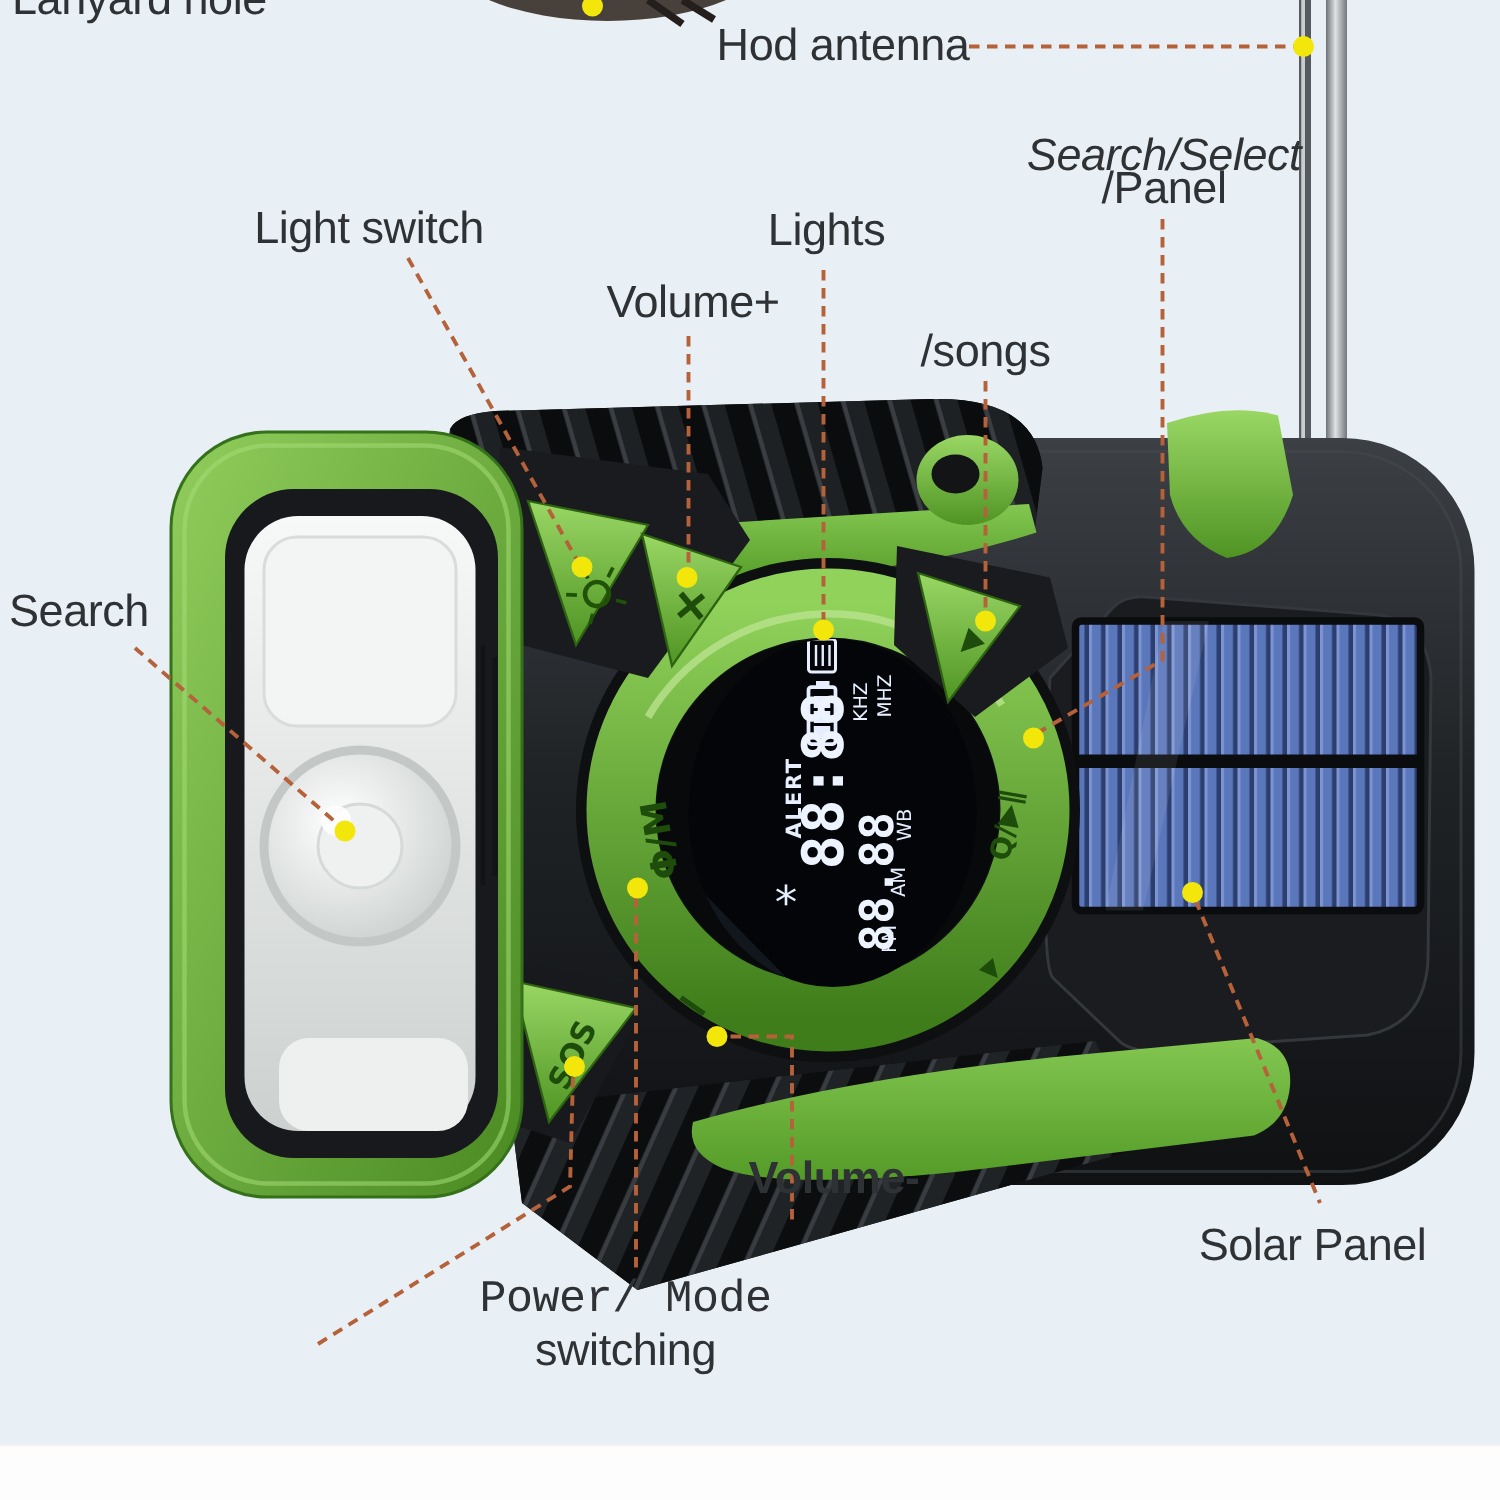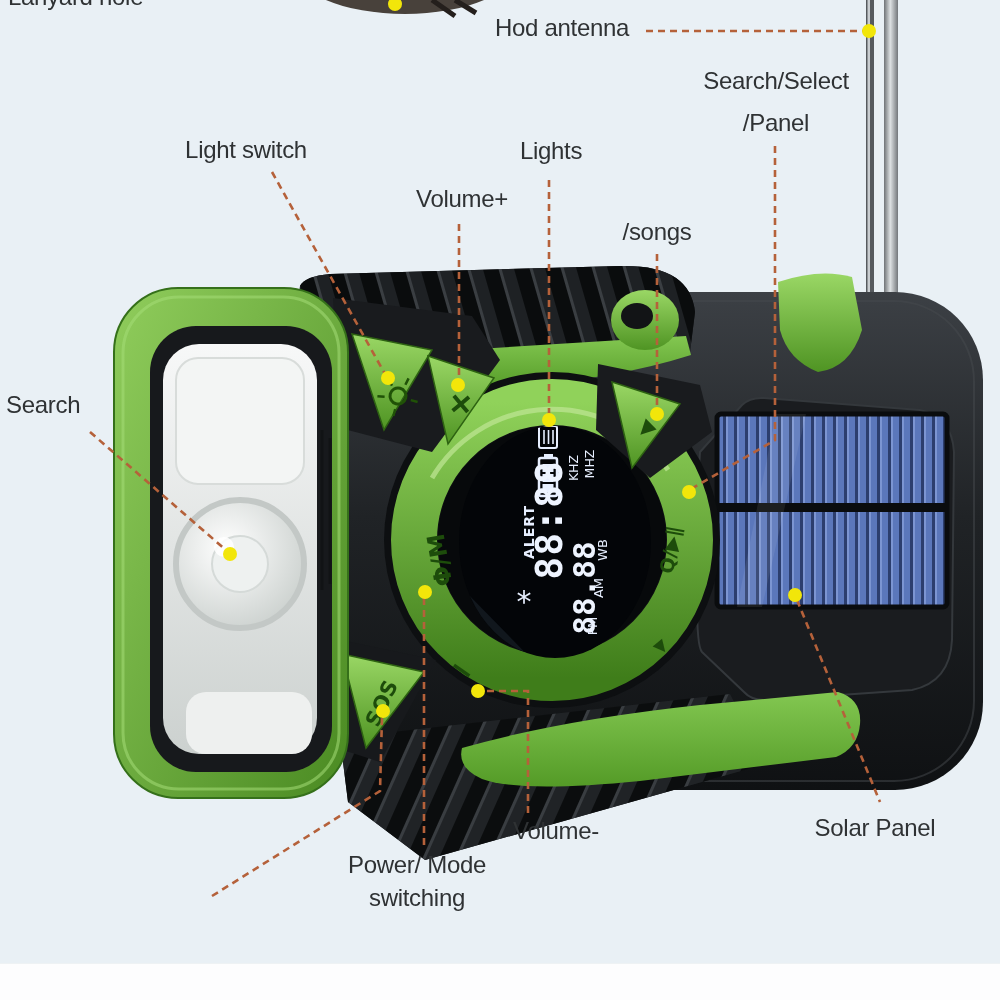--- a/index.html
+++ b/index.html
@@ -6,21 +6,21 @@
   .scene{
     position:relative; width:1000px; height:1000px; overflow:hidden;
     background:#e9f0f5;
     font-family:"Liberation Sans", sans-serif;
   }
   .bottom-strip{
     position:absolute; left:0; top:963px; width:1000px; height:37px;
     background:#fdfdfe; border-top:1px solid #eef2f4;
   }
   .label{
-    position:absolute; font-size:24px; line-height:1.05; color:#2f3234;
+    position:absolute; font-size:30px; line-height:1.05; color:#2f3234;
     white-space:nowrap; transform:translateX(-50%); letter-spacing:-0.3px;
   }
   .label.align-left{ transform:none; }
   svg{ position:absolute; left:0; top:0; }
   .lcd-small{ font-family:"DejaVu Sans", sans-serif; fill:#e7efff; }
   .lcd-digit{ font-family:"DejaVu Sans Mono", monospace; fill:#eef4ff; font-weight:bold; }
   .ring-label{ font-family:"DejaVu Sans", sans-serif; fill:#1d4c0b; font-weight:bold; }
 </style>
 </head>
 <body>
@@ -217,26 +217,26 @@
       <circle cx="230" cy="554" r="7"></circle>
       <circle cx="383" cy="711" r="7"></circle>
       <circle cx="425" cy="592" r="7"></circle>
       <circle cx="478" cy="691" r="7"></circle>
       <circle cx="795" cy="595" r="7"></circle>
     </g>
   </svg>
 
   <div class="label align-left" style="left:8px;   top:-16px;">Lanyard hole</div>
   <div class="label" style="left:562px; top:15px;">Hod antenna</div>
-  <div class="label" style="left:776px; top:68px;">Search/Select</div>
+  <div class="label" style="left:776px; top:88px;font-style:italic;">Search/Select</div>
   <div class="label" style="left:776px; top:110px;">/Panel</div>
   <div class="label" style="left:246px; top:137px;text-align:right;">Light switch</div>
   <div class="label" style="left:551px; top:138px;">Lights</div>
   <div class="label" style="left:462px; top:186px;">Volume+</div>
   <div class="label" style="left:657px; top:219px;">/songs</div>
   <div class="label align-left" style="left:6px; top:392px;">Search</div>
-  <div class="label" style="left:417px; top:852px;">Power/ Mode</div>
+  <div class="label" style="left:417px; top:852px;font-family:Liberation Mono, monospace;">Power/ Mode</div>
   <div class="label" style="left:417px; top:885px;">switching</div>
-  <div class="label" style="left:556px; top:818px;">Volume-</div>
+  <div class="label" style="left:556px; top:770px;font-weight:bold;">Volume-</div>
   <div class="label" style="left:838px; top:815px;margin-left:37px;">Solar Panel</div>
 
   <div class="bottom-strip"></div>
 </div>
 
 </body></html>

